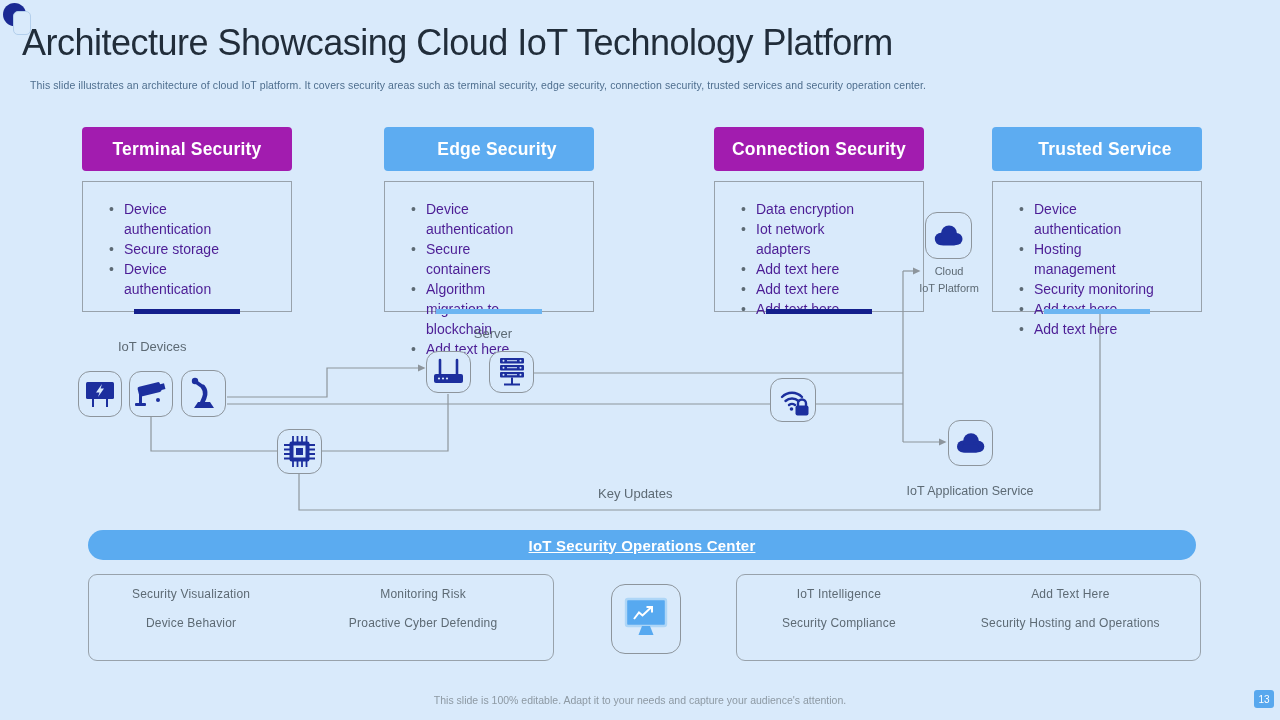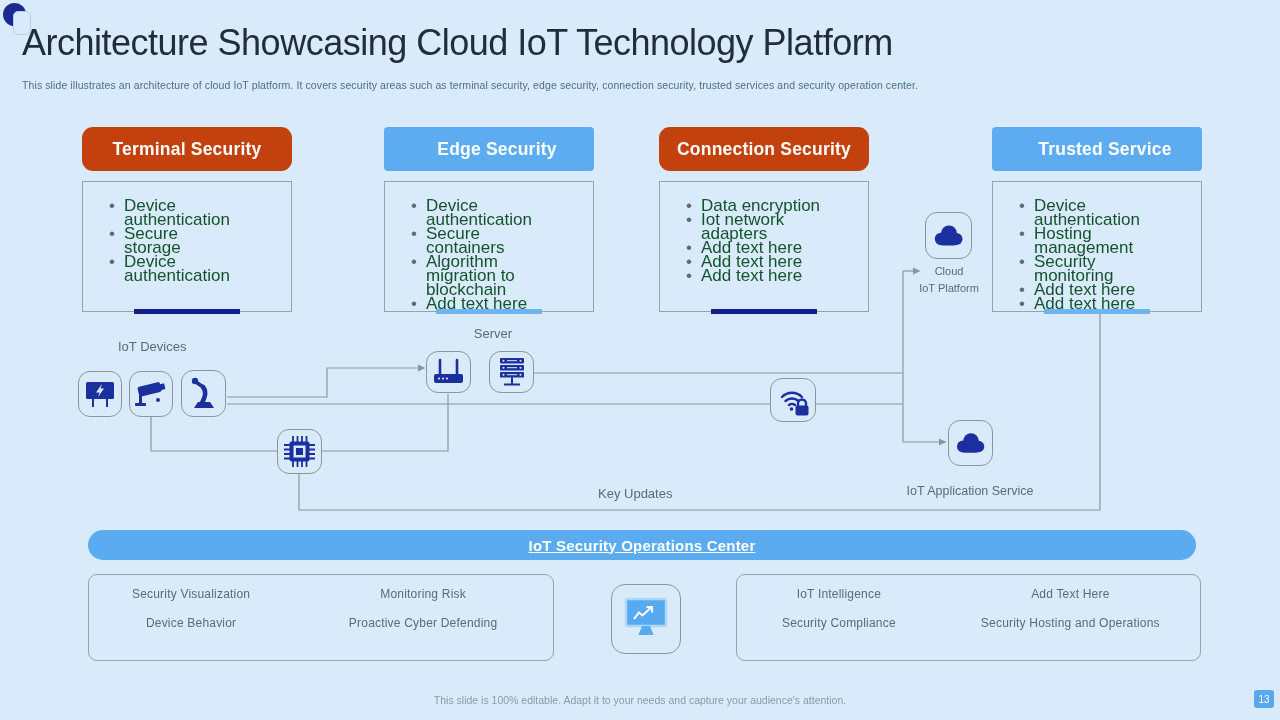--- a/index.html
+++ b/index.html
@@ -5,31 +5,31 @@
   html,body{margin:0;padding:0;}
   body{font-family:"Liberation Sans",sans-serif;background:#b9c6d2;}
   .slide{position:relative;width:1280px;height:720px;background:#d9eafb;overflow:hidden;}
 
   
   .logo-circle{position:absolute;left:3px;top:3px;width:23px;height:23px;border-radius:50%;background:#1b2a93;}
   .logo-square{position:absolute;left:13px;top:11px;width:16px;height:22px;background:#d9eafb;border:1px solid #b3cfec;border-radius:5px;}
 
   
   .title{position:absolute;left:22px;top:22px;font-size:36px;letter-spacing:-0.5px;color:#212d3a;white-space:nowrap;}
-  .subtitle{position:absolute;left:22px;top:79px;font-size:10.5px;letter-spacing:0.1px;color:#4e6e8e;white-space:nowrap;}
+  .subtitle{position:absolute;left:30px;top:79px;font-size:10.5px;letter-spacing:0.1px;color:#4e6e8e;white-space:nowrap;}
 
   
   .col{position:absolute;top:127px;width:210px;}
-  .col-1{left:82px;}  .col-2{left:384px;}  .col-3{left:659px;}  .col-4{left:992px;}
+  .col-1{left:82px;}  .col-2{left:384px;}  .col-3{left:714px;}  .col-4{left:992px;}
   .col-header{height:44px;border-radius:4px;display:flex;align-items:center;justify-content:center;
               color:#fff;font-size:17.5px;font-weight:bold;letter-spacing:0.2px;}
-  .col--dark .col-header{background:#c2410c;border-radius:11px;}
+  .col--dark .col-header{background:#a21caf;}
   .col--light .col-header{background:#5dacf1;padding-left:16px;}
   .col-body{position:relative;margin-top:10px;height:131px;border:1px solid #98a2ab;box-sizing:border-box;}
-  .col-body ul{margin:0;padding:17px 0 0 24px;list-style:none;font-size:17px;line-height:14px;color:#14532d;}
+  .col-body ul{margin:0;padding:17px 0 0 24px;list-style:none;font-size:14px;line-height:20px;color:#4c1d95;}
   .col-body li{position:relative;padding-left:17px;}
   .col-body li::before{content:"\2022";position:absolute;left:2px;color:#5d6a74;}
   .col-1 .col-body ul{width:112px;} .col-2 .col-body ul{width:128px;}
   .col-3 .col-body ul{width:138px;} .col-4 .col-body ul{width:138px;}
   .accent{position:absolute;left:50%;transform:translateX(-50%);bottom:-3px;width:106px;height:5px;z-index:3;}
   .col--dark .accent{background:#141f8c;}
   .col--light .accent{background:#6cb5f2;}
 
   
   .connectors{position:absolute;left:0;top:0;z-index:1;}

